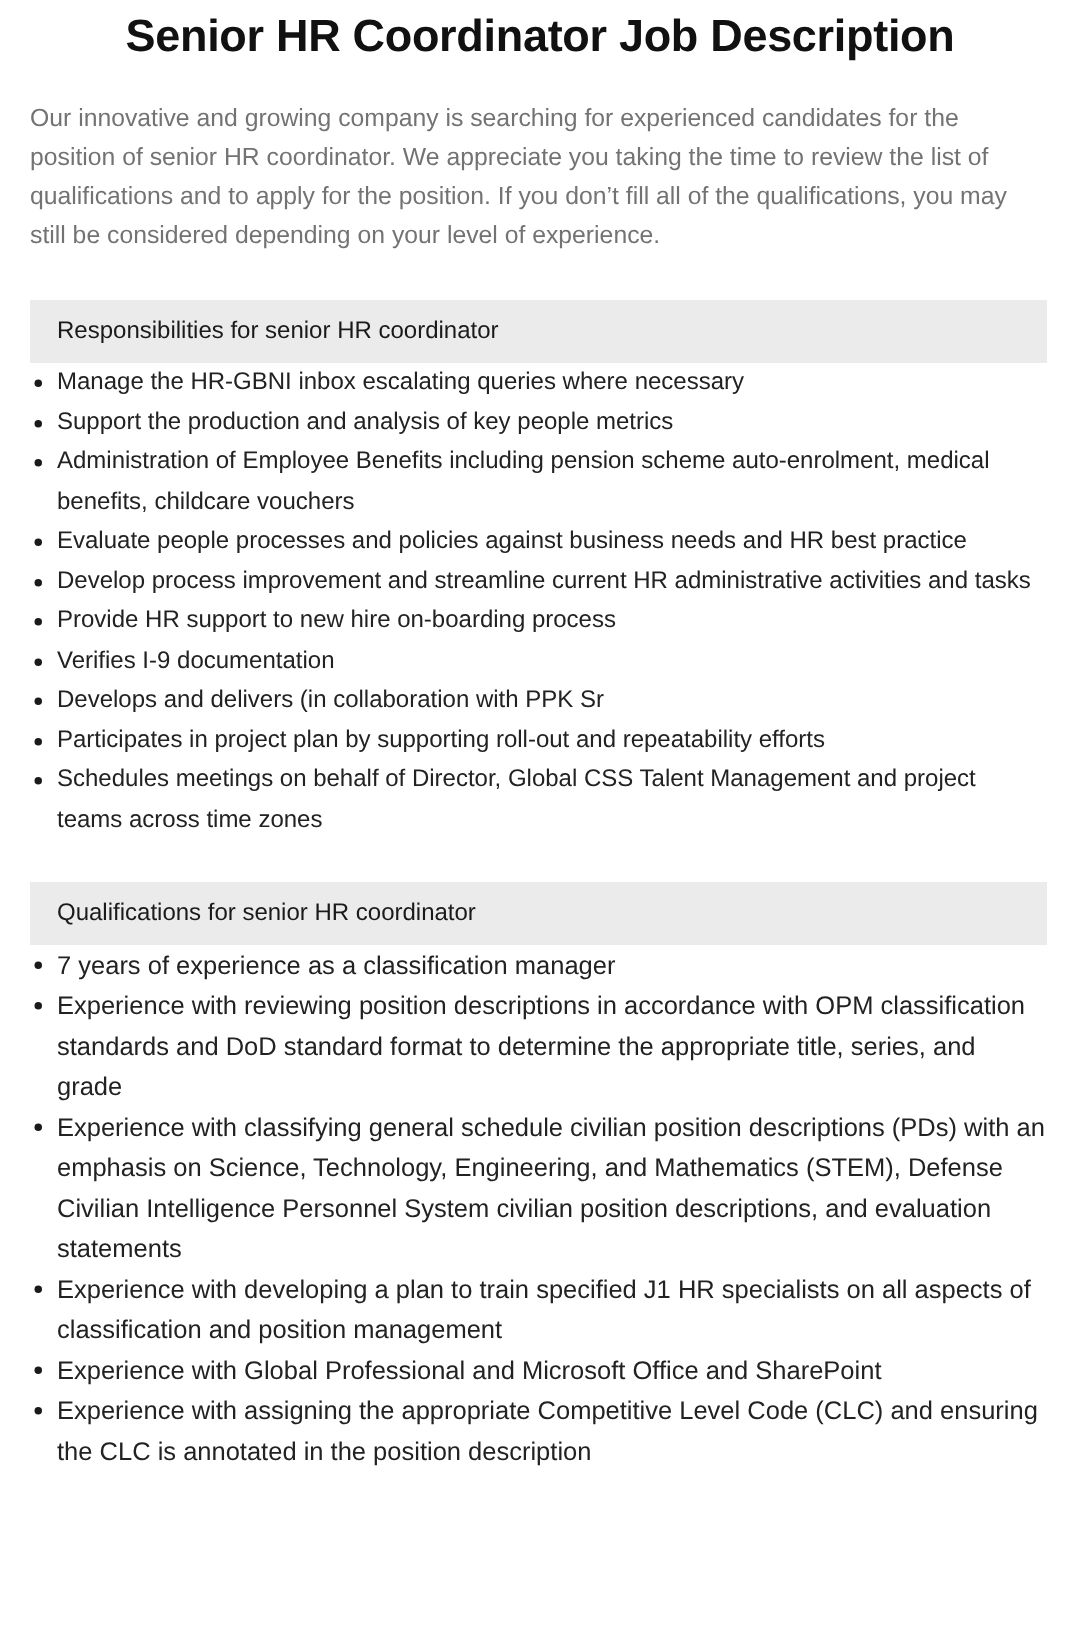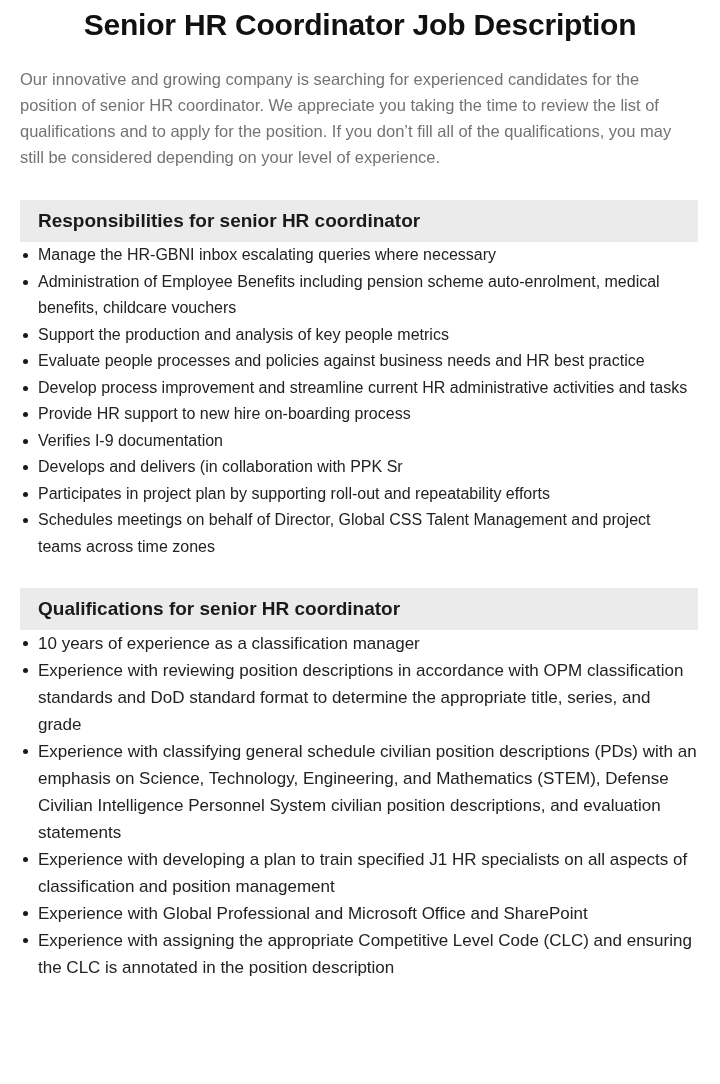--- a/index.html
+++ b/index.html
@@ -44,22 +44,22 @@
   }
 
   
   .section-band {
     background: #ebebeb;
     margin: 0 22px 0 20px;
     padding: 11px 0 11px 18px;
     box-sizing: border-box;
   }
   .section-band-title {
-    font-size: 19px;
-    font-weight: bold;
+    font-size: 16px;
+    font-weight: normal;
     color: #1a1a1a;
     line-height: 20px;
     margin: 0;
   }
 
   
   ul.bullets {
     list-style: none;
     margin: 0;
     padding: 0;
@@ -127,39 +127,39 @@
   <p class="intro">Our innovative and growing company is searching for experienced candidates for the position of senior HR coordinator. We appreciate you taking the time to review the list of qualifications and to apply for the position. If you don’t fill all of the qualifications, you may still be considered depending on your level of experience.</p>
 
   <div class="gap-before-band"></div>
 
   <div class="section-band">
     <div class="section-band-title">Responsibilities for senior HR coordinator</div>
   </div>
 
   <ul class="bullets resp-list">
     <li>Manage the HR-GBNI inbox escalating queries where necessary</li>
+    <li>Support the production and analysis of key people metrics</li>
     <li>Administration of Employee Benefits including pension scheme auto-enrolment, medical benefits, childcare vouchers</li>
-    <li>Support the production and analysis of key people metrics</li>
     <li>Evaluate people processes and policies against business needs and HR best practice</li>
     <li>Develop process improvement and streamline current HR administrative activities and tasks</li>
     <li>Provide HR support to new hire on-boarding process</li>
     <li>Verifies I-9 documentation</li>
     <li>Develops and delivers (in collaboration with PPK Sr</li>
     <li>Participates in project plan by supporting roll-out and repeatability efforts</li>
     <li>Schedules meetings on behalf of Director, Global CSS Talent Management and project teams across time zones</li>
   </ul>
 
   <div class="gap-after-resp"></div>
 
   <div class="section-band">
     <div class="section-band-title">Qualifications for senior HR coordinator</div>
   </div>
 
   <ul class="bullets qual-list">
-    <li>10 years of experience as a classification manager</li>
+    <li>7 years of experience as a classification manager</li>
     <li>Experience with reviewing position descriptions in accordance with OPM classification standards and DoD standard format to determine the appropriate title, series, and grade</li>
     <li>Experience with classifying general schedule civilian position descriptions (PDs) with an emphasis on Science, Technology, Engineering, and Mathematics (STEM), Defense Civilian Intelligence Personnel System civilian position descriptions, and evaluation statements</li>
     <li>Experience with developing a plan to train specified J1 HR specialists on all aspects of classification and position management</li>
     <li>Experience with Global Professional and Microsoft Office and SharePoint</li>
     <li>Experience with assigning the appropriate Competitive Level Code (CLC) and ensuring the CLC is annotated in the position description</li>
   </ul>
 
   <div class="tail-space"></div>
 
 </div>

